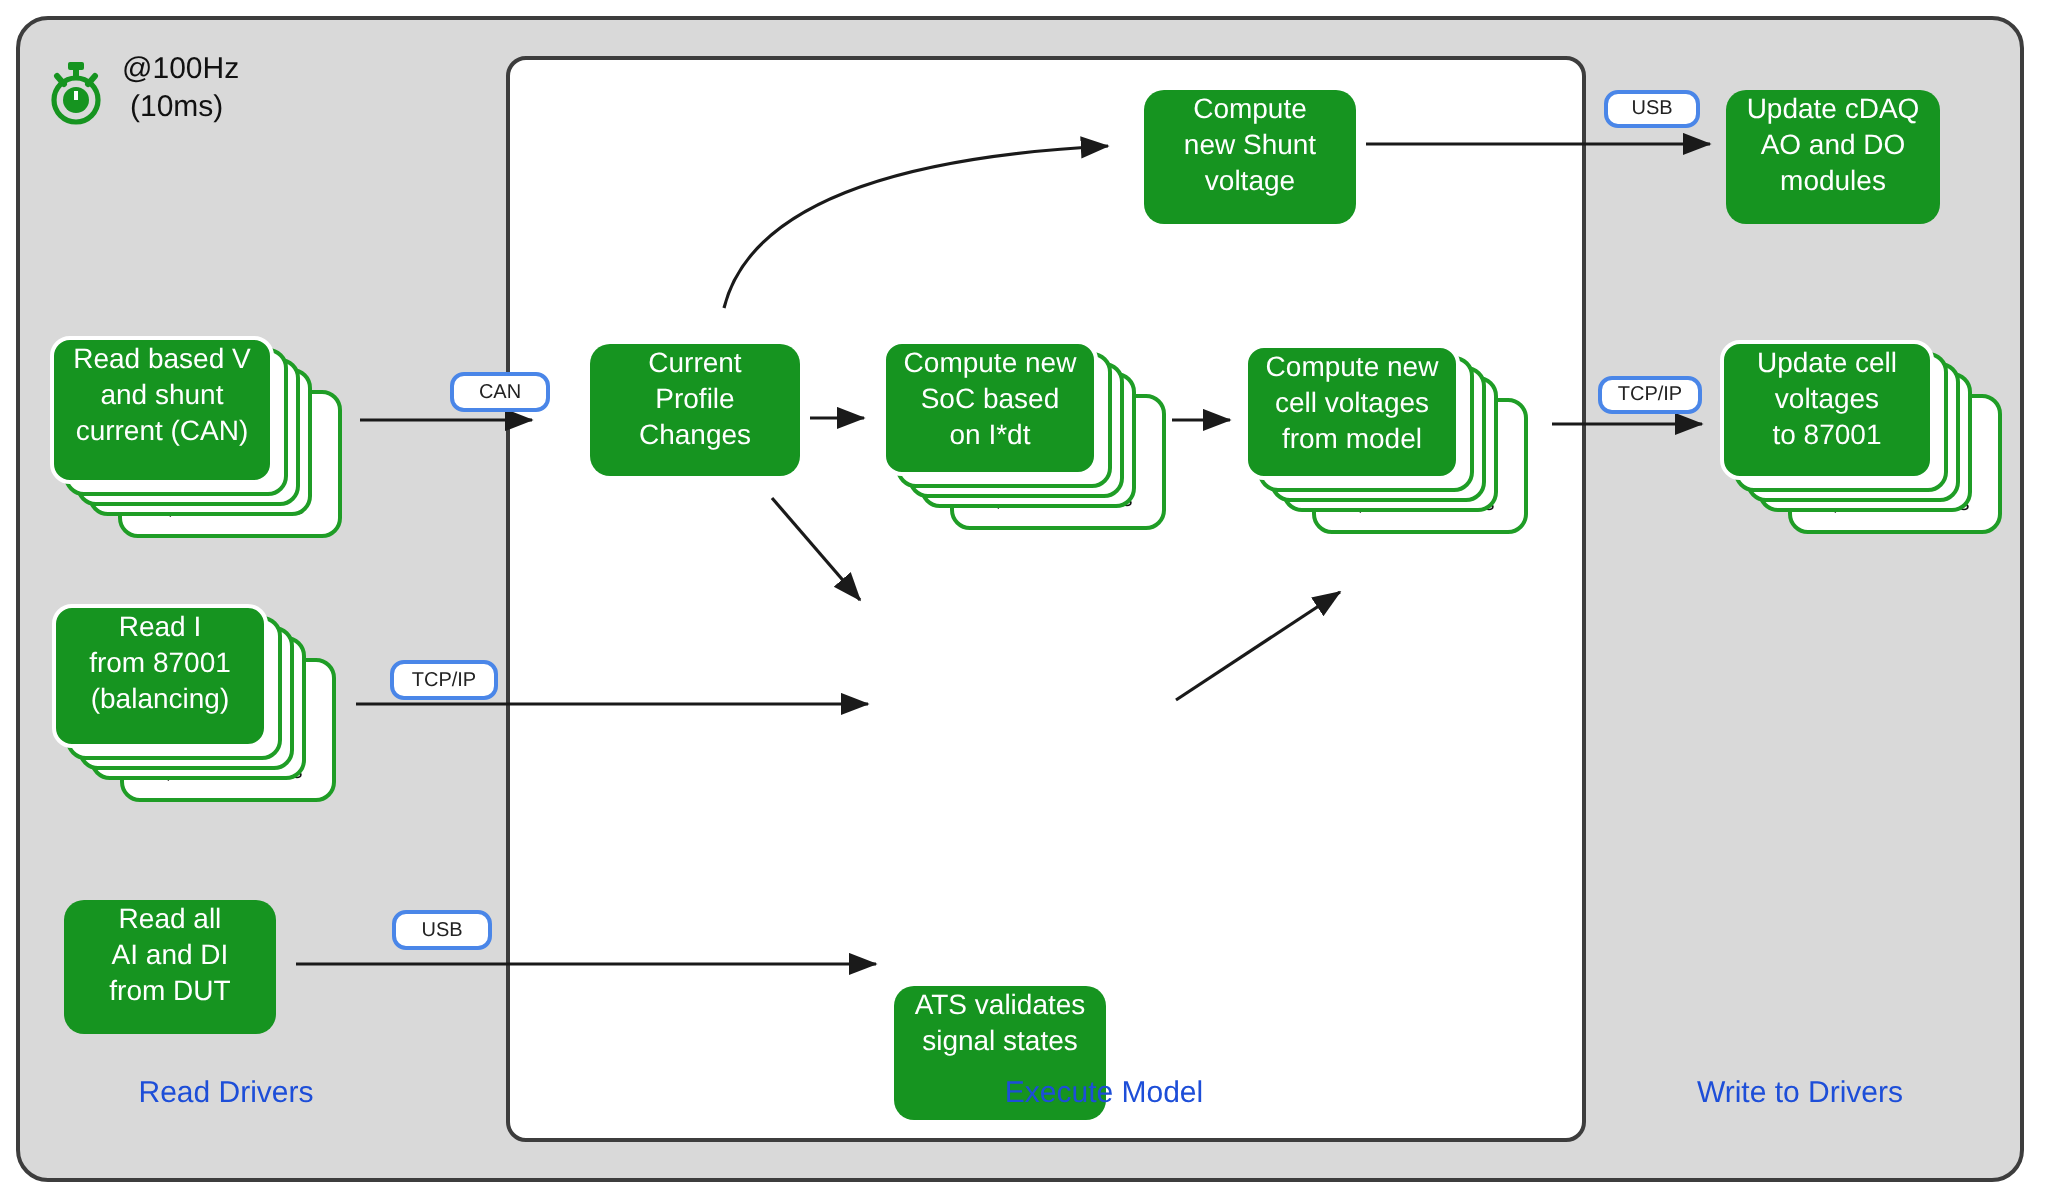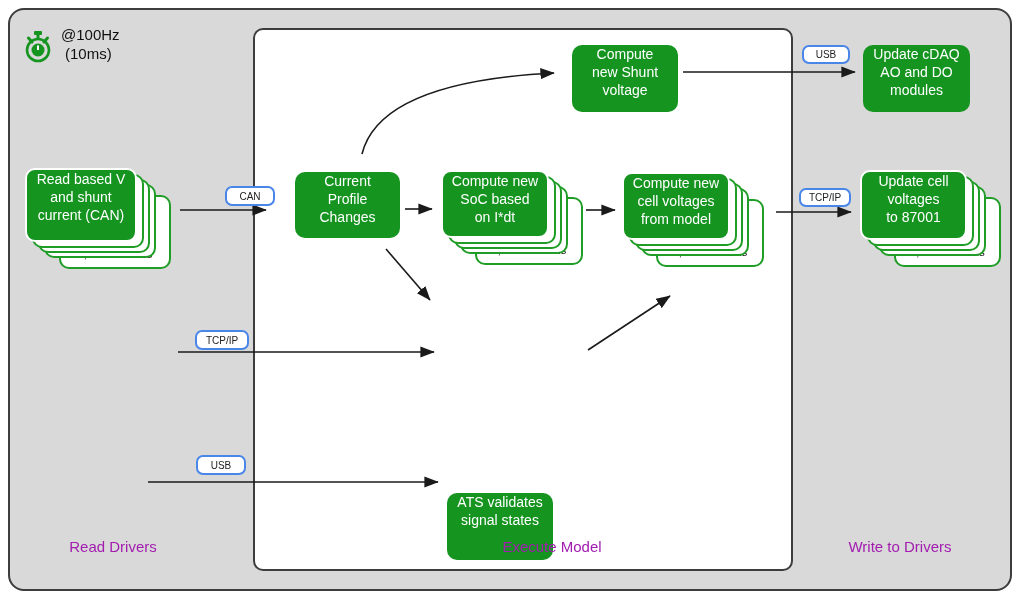--- a/index.html
+++ b/index.html
@@ -40,21 +40,21 @@
   .cells-note {
     position:absolute; bottom:7px; left:0; right:0; text-align:center;
     font-size:11px; color:#111111;
   }
   .conn-label {
     position:absolute; background:#ffffff; border:2px solid #4a86e8;
     border-radius:7px; display:flex; align-items:center; justify-content:center;
     font-size:10px; color:#222222; box-sizing:border-box;
   }
   .section-label {
-    position:absolute; font-size:15px; color:#a21caf; text-align:center;
+    position:absolute; font-size:15px; color:#1d4ed8; text-align:center;
   }
   .timer {
     position:absolute; left:24px; top:26px; display:flex; gap:9px; align-items:flex-end;
   }
   .timer-text { font-size:15px; color:#111111; line-height:1.25; }
   .timer-line2 { margin-left:4px; }
 </style>
 </head>
 <body>
 
@@ -104,21 +104,41 @@
     <div class="card white off3"></div>
     <div class="card white off2"></div>
     <div class="card white off1"></div>
     <div class="card main edged">
       <span class="node-label">Read based V
 and shunt
 current (CAN)</span>
     </div>
   </div>
 
-
+  <div class="node" style="left:26px; top:302px; width:108px; height:72px;">
+    <div class="card white offtext">
+      <span class="cells-note">8,12 or 16 cells</span>
+    </div>
+    <div class="card white off3"></div>
+    <div class="card white off2"></div>
+    <div class="card white off1"></div>
+    <div class="card main edged">
+      <span class="node-label">Read I
+from 87001
+(balancing)</span>
+    </div>
+  </div>
+
+  <div class="node" style="left:32px; top:450px; width:106px; height:67px;">
+    <div class="card main">
+      <span class="node-label">Read all
+AI and DI
+from DUT</span>
+    </div>
+  </div>
 
   <div class="node" style="left:295px; top:172px; width:105px; height:66px;">
     <div class="card main">
       <span class="node-label">Current
 Profile
 Changes</span>
     </div>
   </div>
 
   <div class="node" style="left:572px; top:45px; width:106px; height:67px;">

